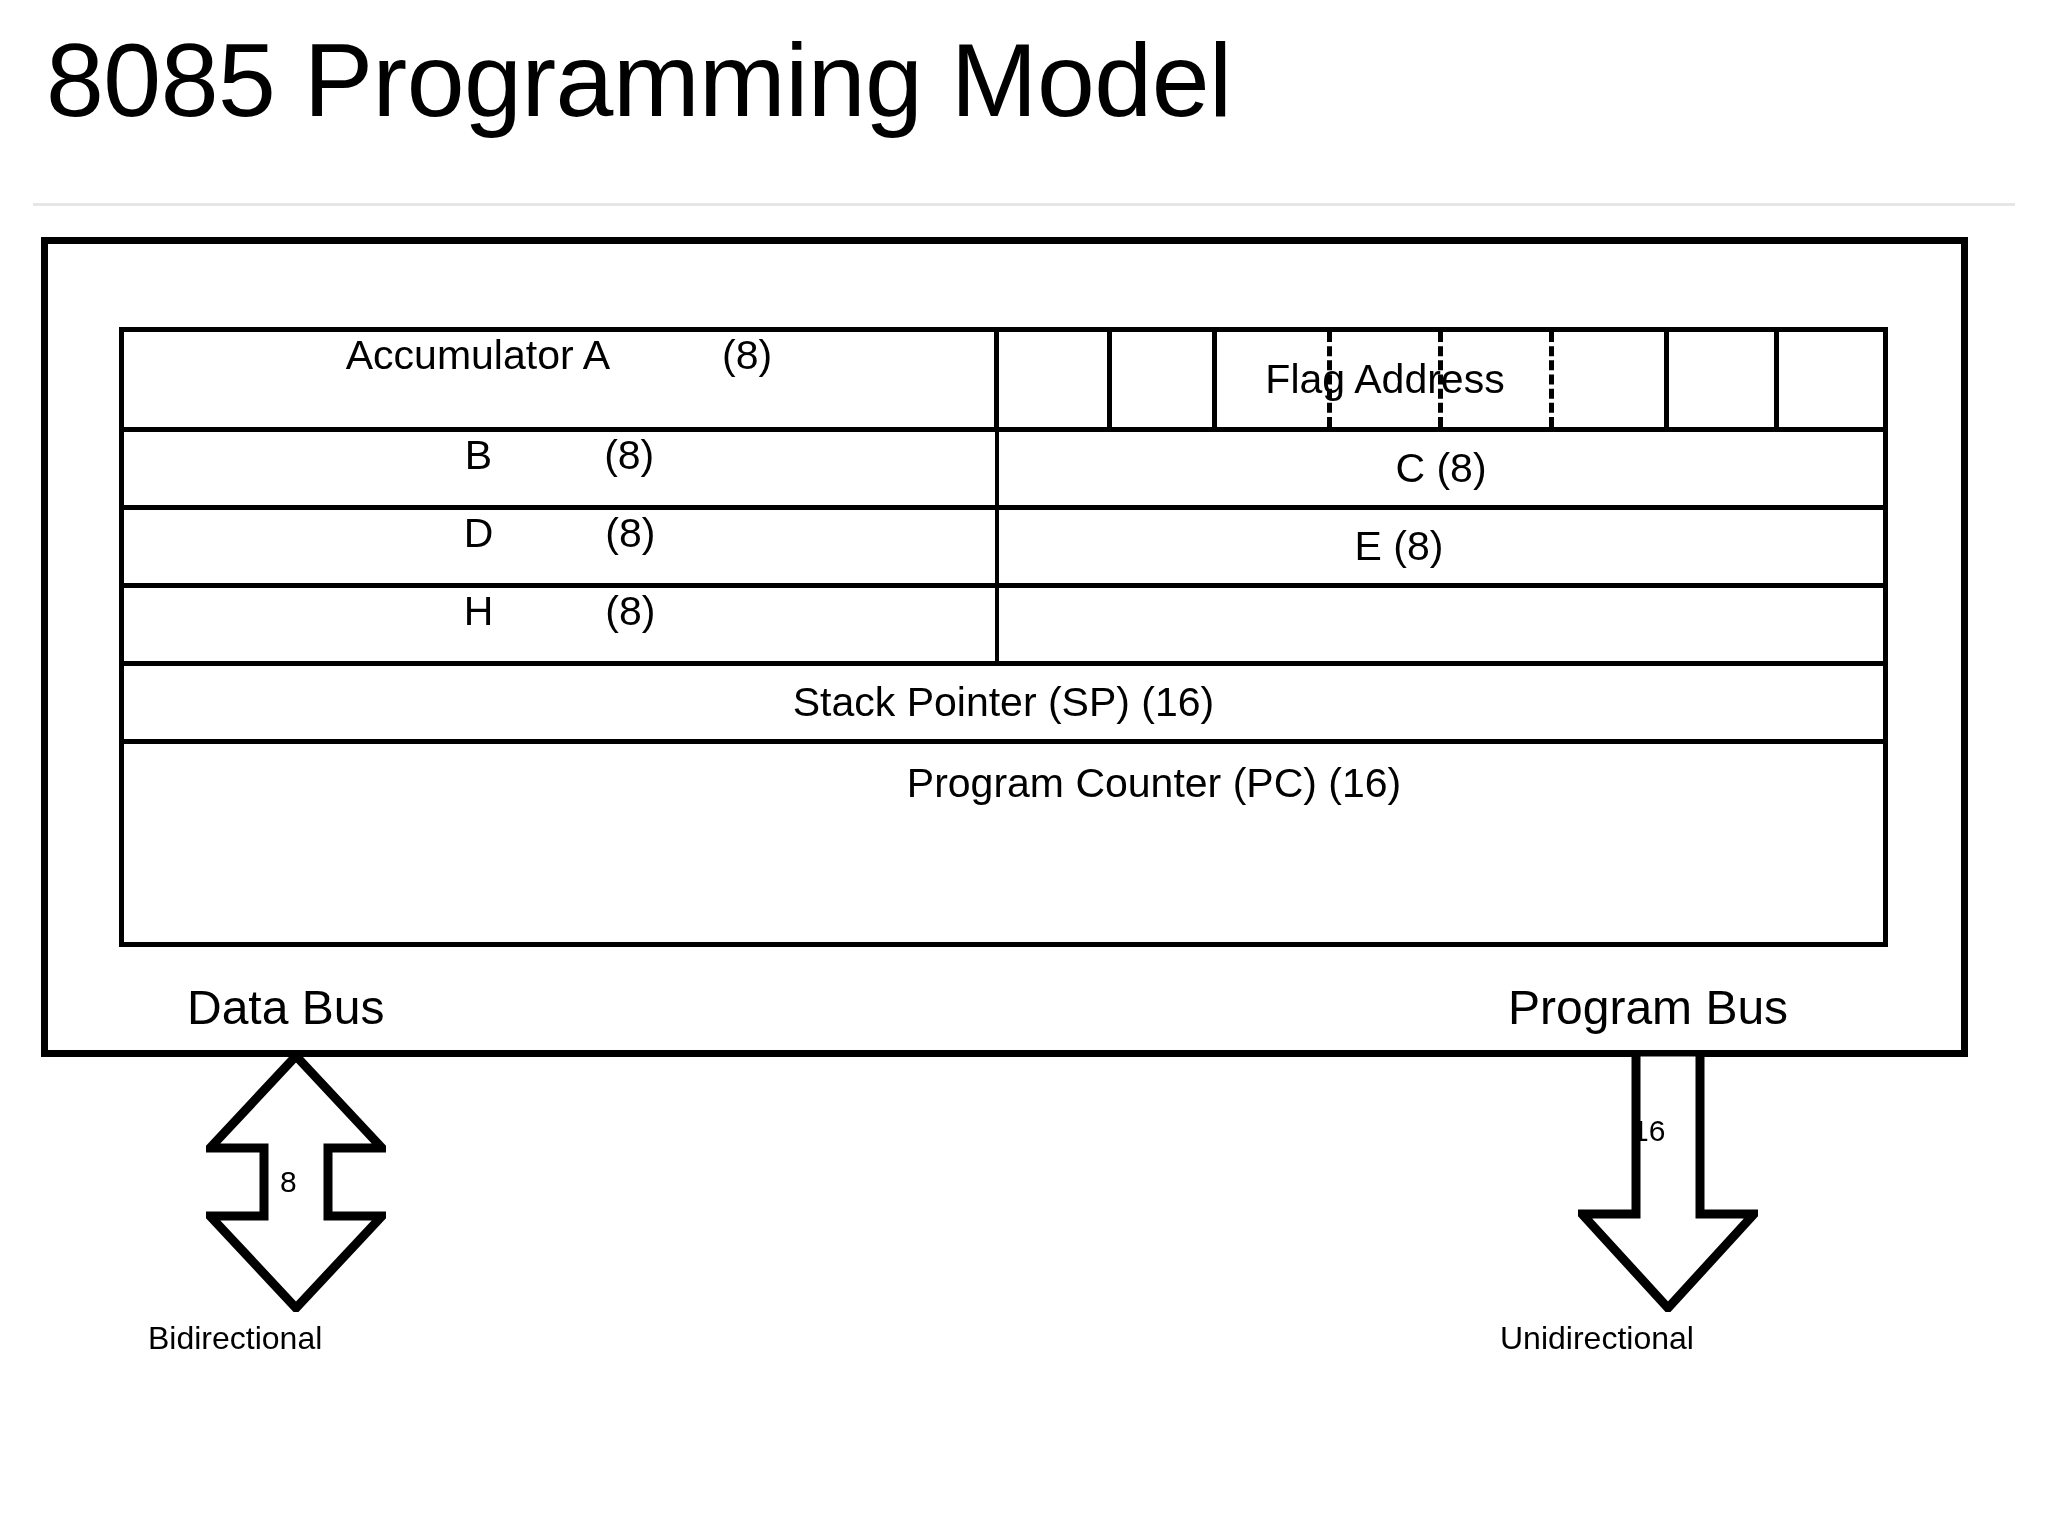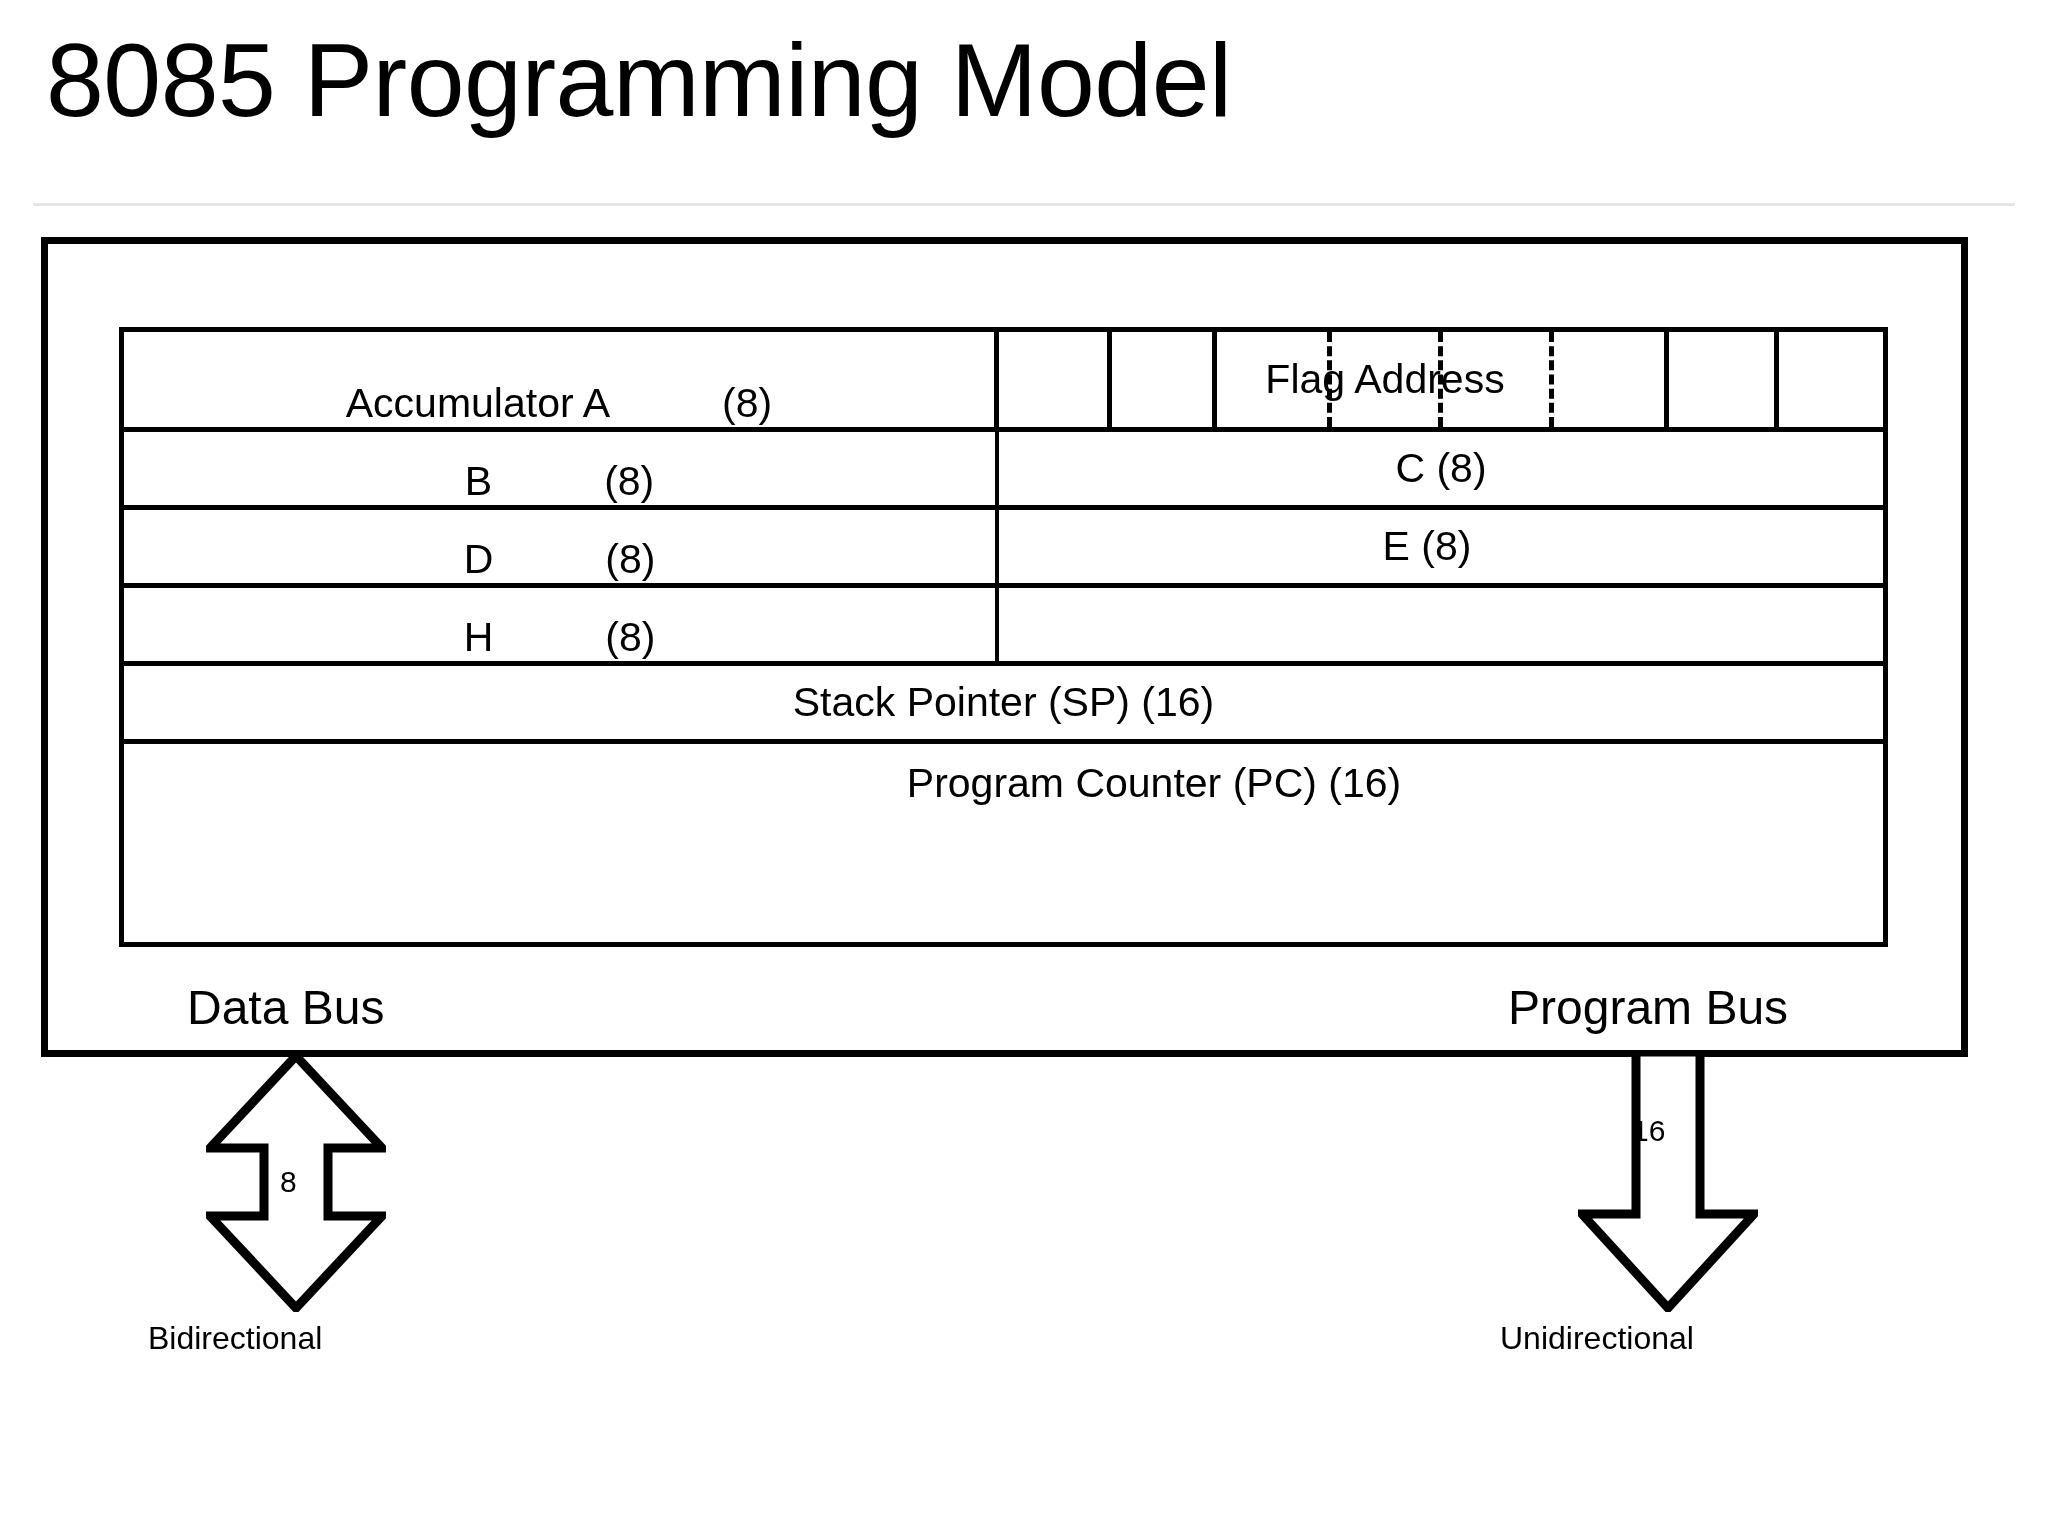--- a/index.html
+++ b/index.html
@@ -81,21 +81,21 @@
     font-size: 41px;
     white-space: nowrap;
     color: #000000;
   }
   .cell-split { border-right: 5px solid #000000; }
   .cell-split-thin { border-right: 4px solid #000000; }
   .cell-dashed { border-right: 5px dashed #000000; }
 
   .pair-label {
     display: flex;
-    align-items: flex-end;
+    align-items: flex-start;
     justify-content: center;
   }
   .pair-label .nm { display: inline-block; }
   .pair-label .sz { display: inline-block; margin-left: 112px; }
 
   
   .bus-label {
     position: absolute;
     font-size: 48px;
     white-space: nowrap;
@@ -164,21 +164,21 @@
     <div class="reg-cell" style="left:875px; width:884px;">
       <span>C (8)</span>
     </div>
   </div>
 
   <div class="reg-row" style="top:178px; height:78px;">
     <div class="reg-cell cell-split-thin pair-label" style="left:0px; width:875px;">
       <span class="nm">D</span>
       <span class="sz">(8)</span>
     </div>
-    <div class="reg-cell" style="left:861px; width:884px;">
+    <div class="reg-cell" style="left:833px; width:884px;">
       <span>E (8)</span>
     </div>
   </div>
 
   <div class="reg-row" style="top:256px; height:78px;">
     <div class="reg-cell cell-split-thin pair-label" style="left:0px; width:875px;">
       <span class="nm">H</span>
       <span class="sz">(8)</span>
     </div>
   </div>

